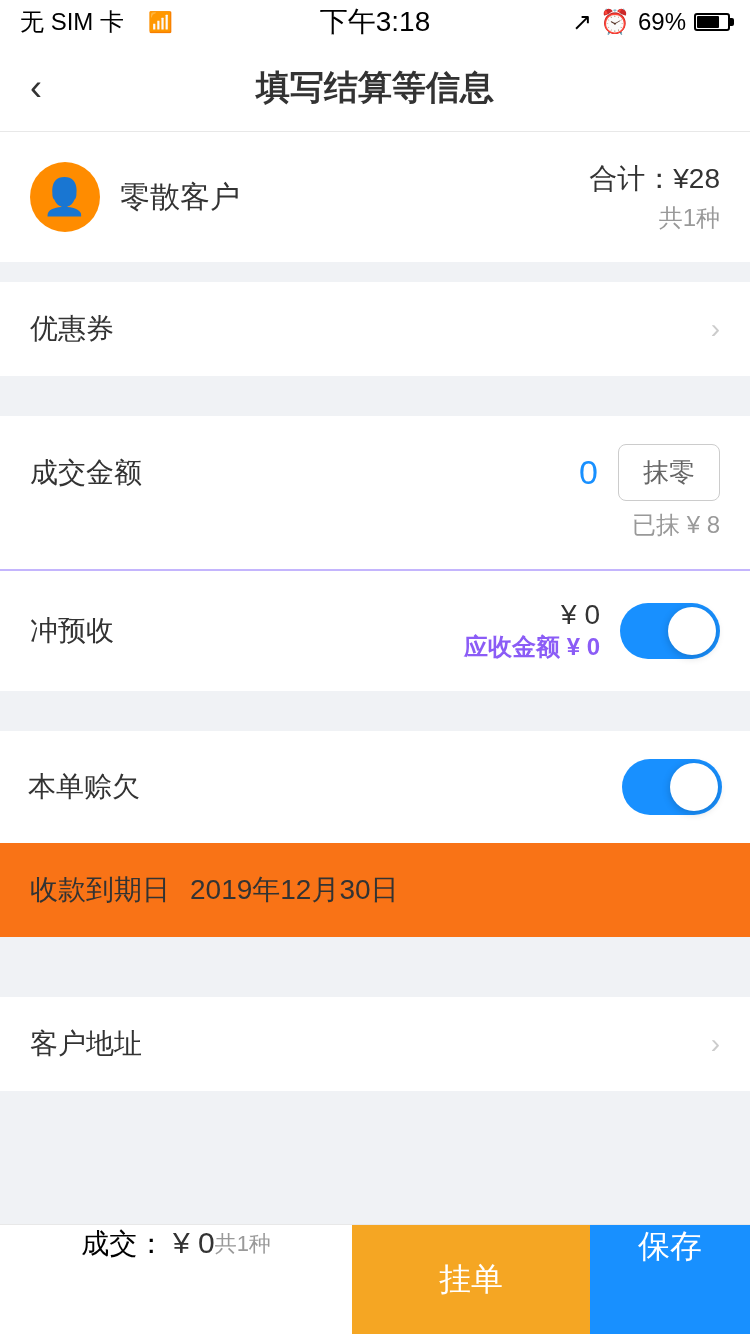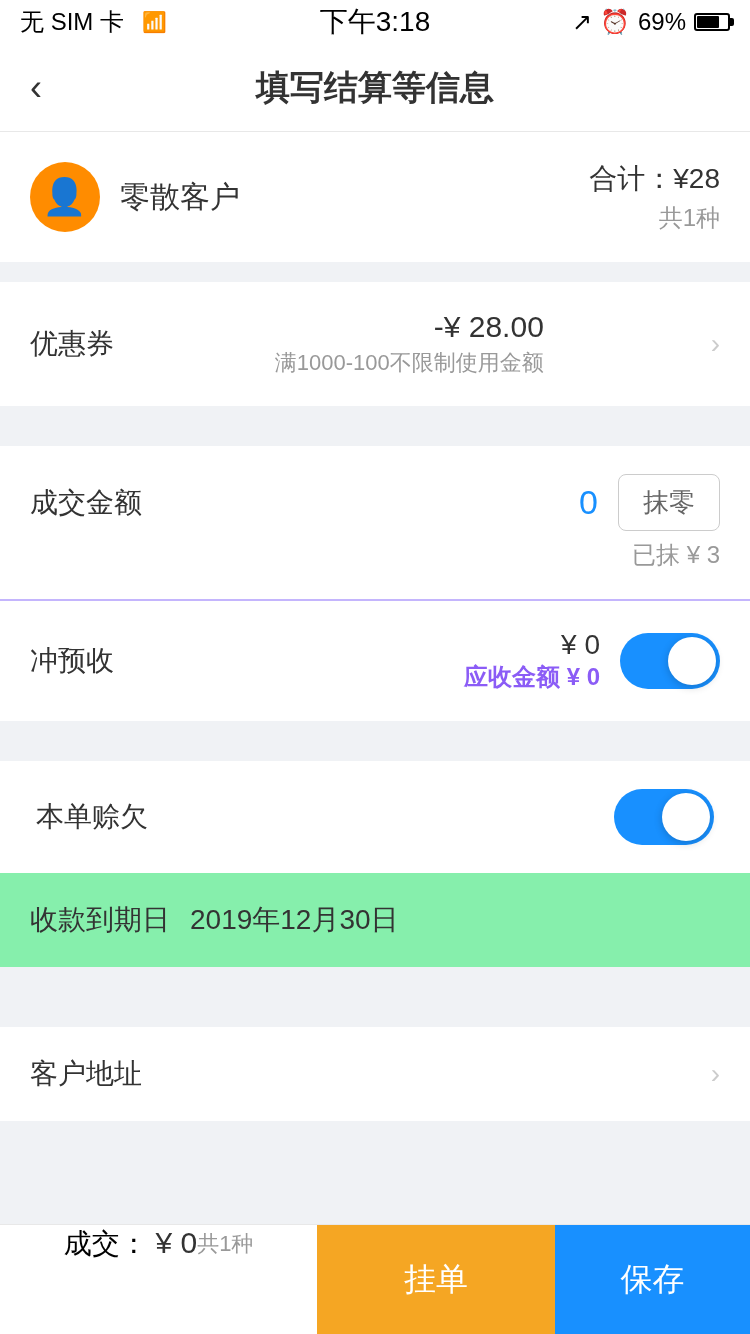--- a/index.html
+++ b/index.html
@@ -22,21 +22,21 @@
       display: flex;
       align-items: center;
       justify-content: space-between;
       padding: 0 20px;
       font-size: 24px;
       color: #000;
     }
     .status-bar-left {
       display: flex;
       align-items: center;
-      gap: 18px;
+      gap: 24px;
     }
     .status-bar-center {
       font-size: 28px;
       font-weight: 500;
       position: absolute;
       left: 50%;
       transform: translateX(-50%);
     }
     .status-bar-right {
       display: flex;
@@ -275,30 +275,30 @@
       background: #fff;
       position: absolute;
       top: 4px;
       right: 4px;
       box-shadow: 0 2px 8px rgba(0,0,0,0.2);
     }
 
     
     .credit-section {
       background: #fff;
-      padding: 28px 36px;
+      padding: 28px 28px;
       display: flex;
       align-items: center;
       justify-content: space-between;
       gap: 14px;
     }
 
     
     .due-date-section {
-      background: #86efac;
+      background: #f97316;
       padding: 28px 30px;
       display: flex;
       align-items: flex-end;
       gap: 20px;
     }
     .due-date-label {
       font-size: 28px;
       color: #333;
       flex-shrink: 0;
     }
@@ -384,24 +384,24 @@
       width: 238px;
       background: #f5a623;
       display: flex;
       align-items: center;
       justify-content: center;
       font-size: 32px;
       color: #fff;
       cursor: pointer;
     }
     .btn-save {
-      width: 195px;
+      width: 160px;
       background: #1890ff;
       display: flex;
-      align-items: center;
+      align-items: flex-start;
       justify-content: center;
       font-size: 32px;
       color: #fff;
       cursor: pointer;
     }
 
     .gray-space {
       background: #f0f2f5;
       height: 20px;
     }
@@ -445,40 +445,36 @@
       <div class="customer-right">
         <div class="total-amount">合计：¥28</div>
         <div class="total-count">共1种</div>
       </div>
     </div>
   </div>
 
   <div class="section-white">
     <div class="form-row">
       <span class="form-label">优惠券</span>
-      <div class="coupon-right">
-        <div class="coupon-discount">-¥ 28.00</div>
-        <div class="coupon-desc">满1000-100不限制使用金额</div>
-      </div>
       <span class="chevron-right">›</span>
     </div>
   </div>
 
   <div class="gray-space"></div>
 
   <div class="section-white">
     <div class="transaction-section">
       <div class="transaction-top">
         <span class="form-label">成交金额</span>
         <div class="transaction-value">
           <span class="amount-blue">0</span>
           <button class="round-btn">抹零</button>
         </div>
       </div>
-      <div class="transaction-sub">已抹  ¥ 3</div>
+      <div class="transaction-sub">已抹  ¥ 8</div>
     </div>
 
     <div class="prepay-section">
       <span class="form-label">冲预收</span>
       <div class="prepay-right">
         <div class="prepay-amounts">
           <div class="prepay-amount">¥ 0</div>
           <div class="prepay-receivable">应收金额 ¥ 0</div>
         </div>
         <div class="toggle">

